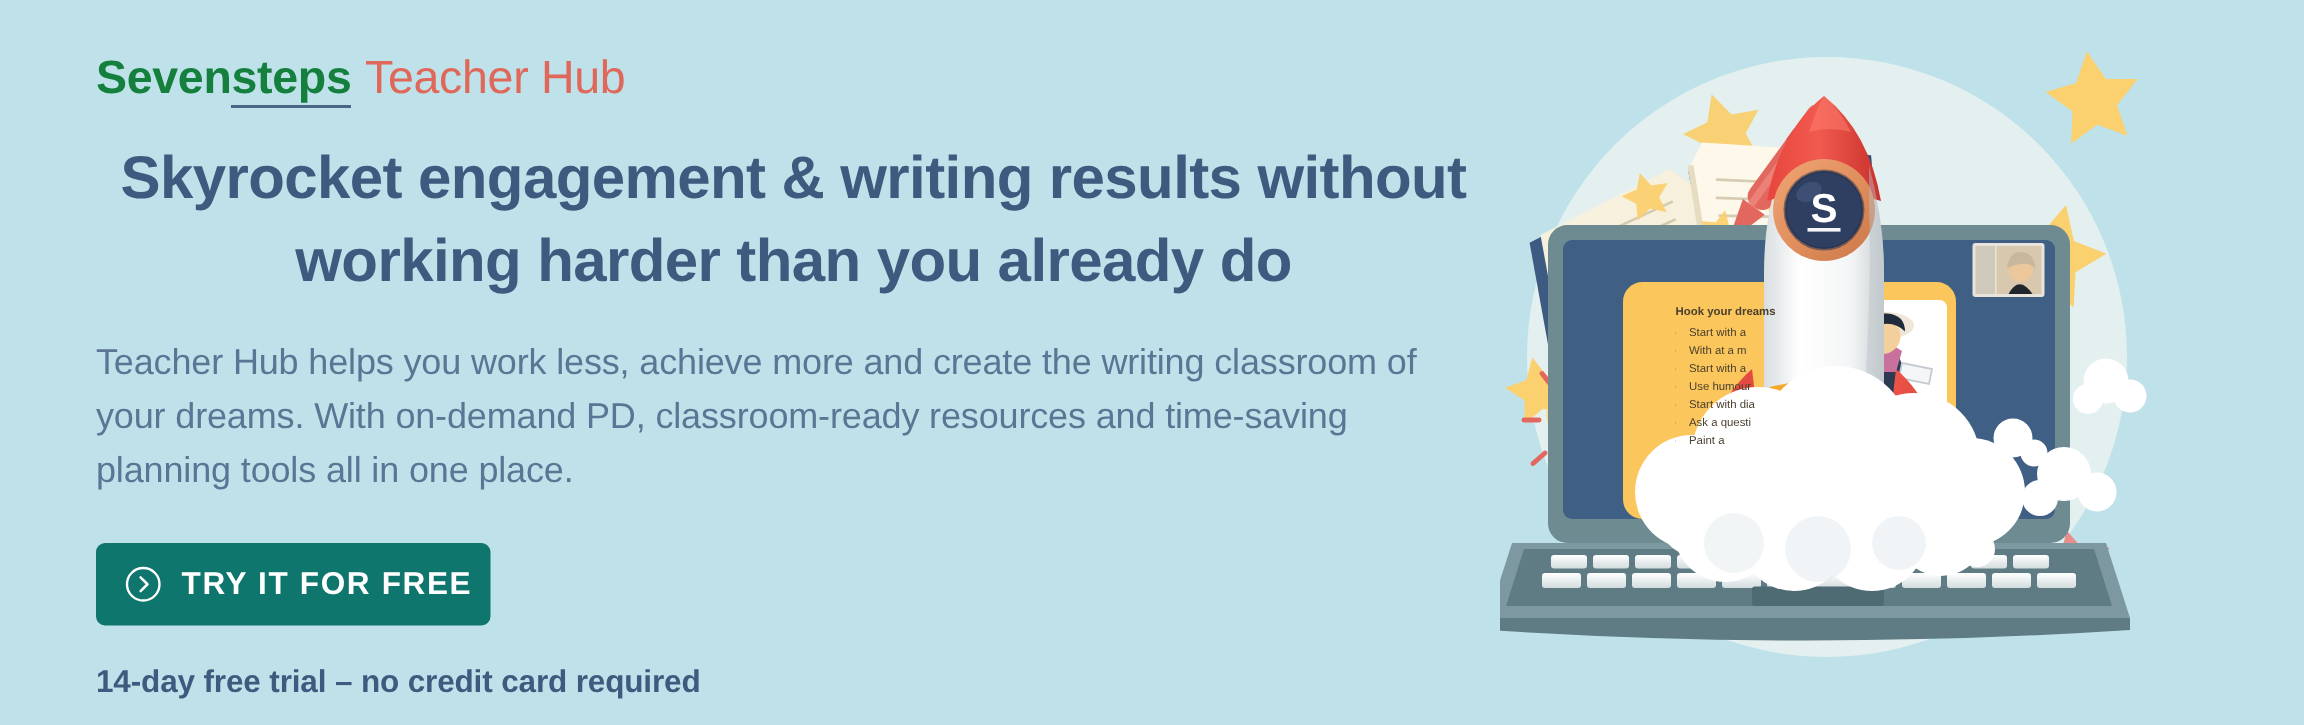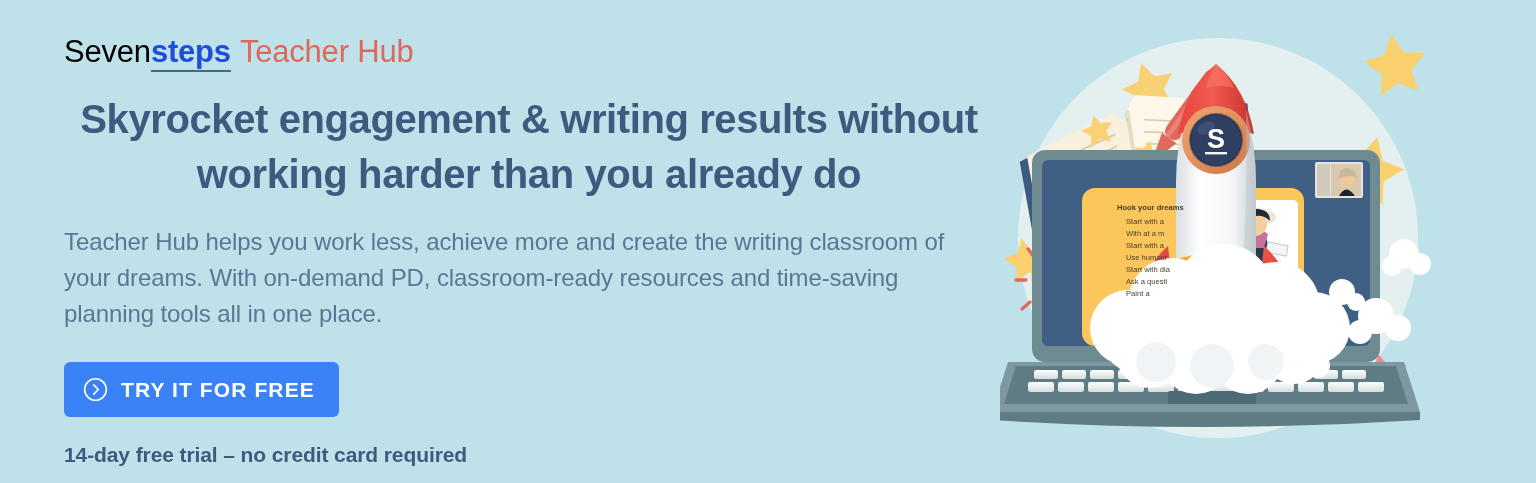--- a/index.html
+++ b/index.html
@@ -42,26 +42,26 @@
   }
 
   .logo-row {
     font-size: 31px;
     line-height: 36px;
     letter-spacing: -0.2px;
     white-space: nowrap;
     margin-bottom: 22px;
   }
   .logo-seven {
-    color: #000000;
-    font-weight: normal;
+    color: #15803d;
+    font-weight: bold;
     text-align: right;
   }
   .logo-steps {
-    color: #1d4ed8;
+    color: #15803d;
     font-weight: bold;
     border-bottom: 2px solid #4a6585;
     padding-bottom: 1px;
   }
   .logo-hub {
     color: #e0685a;
     font-weight: normal;
     margin-left: 9px;
   }
 
@@ -82,24 +82,24 @@
     line-height: 36px;
     letter-spacing: -0.1px;
     margin: 16px 0 30px 0;
     max-width: 910px;
   }
 
   .cta-button {
     display: inline-flex;
     align-items: center;
     gap: 13px;
-    background: #3b82f6;
+    background: #0f766e;
     border: none;
     border-radius: 6px;
-    padding: 15px 24px 15px 19px;
+    padding: 15px 12px 15px 19px;
     cursor: pointer;
   }
   .cta-icon {
     width: 25px;
     height: 25px;
     flex: none;
     display: block;
   }
   .cta-label {
     color: #ffffff;

